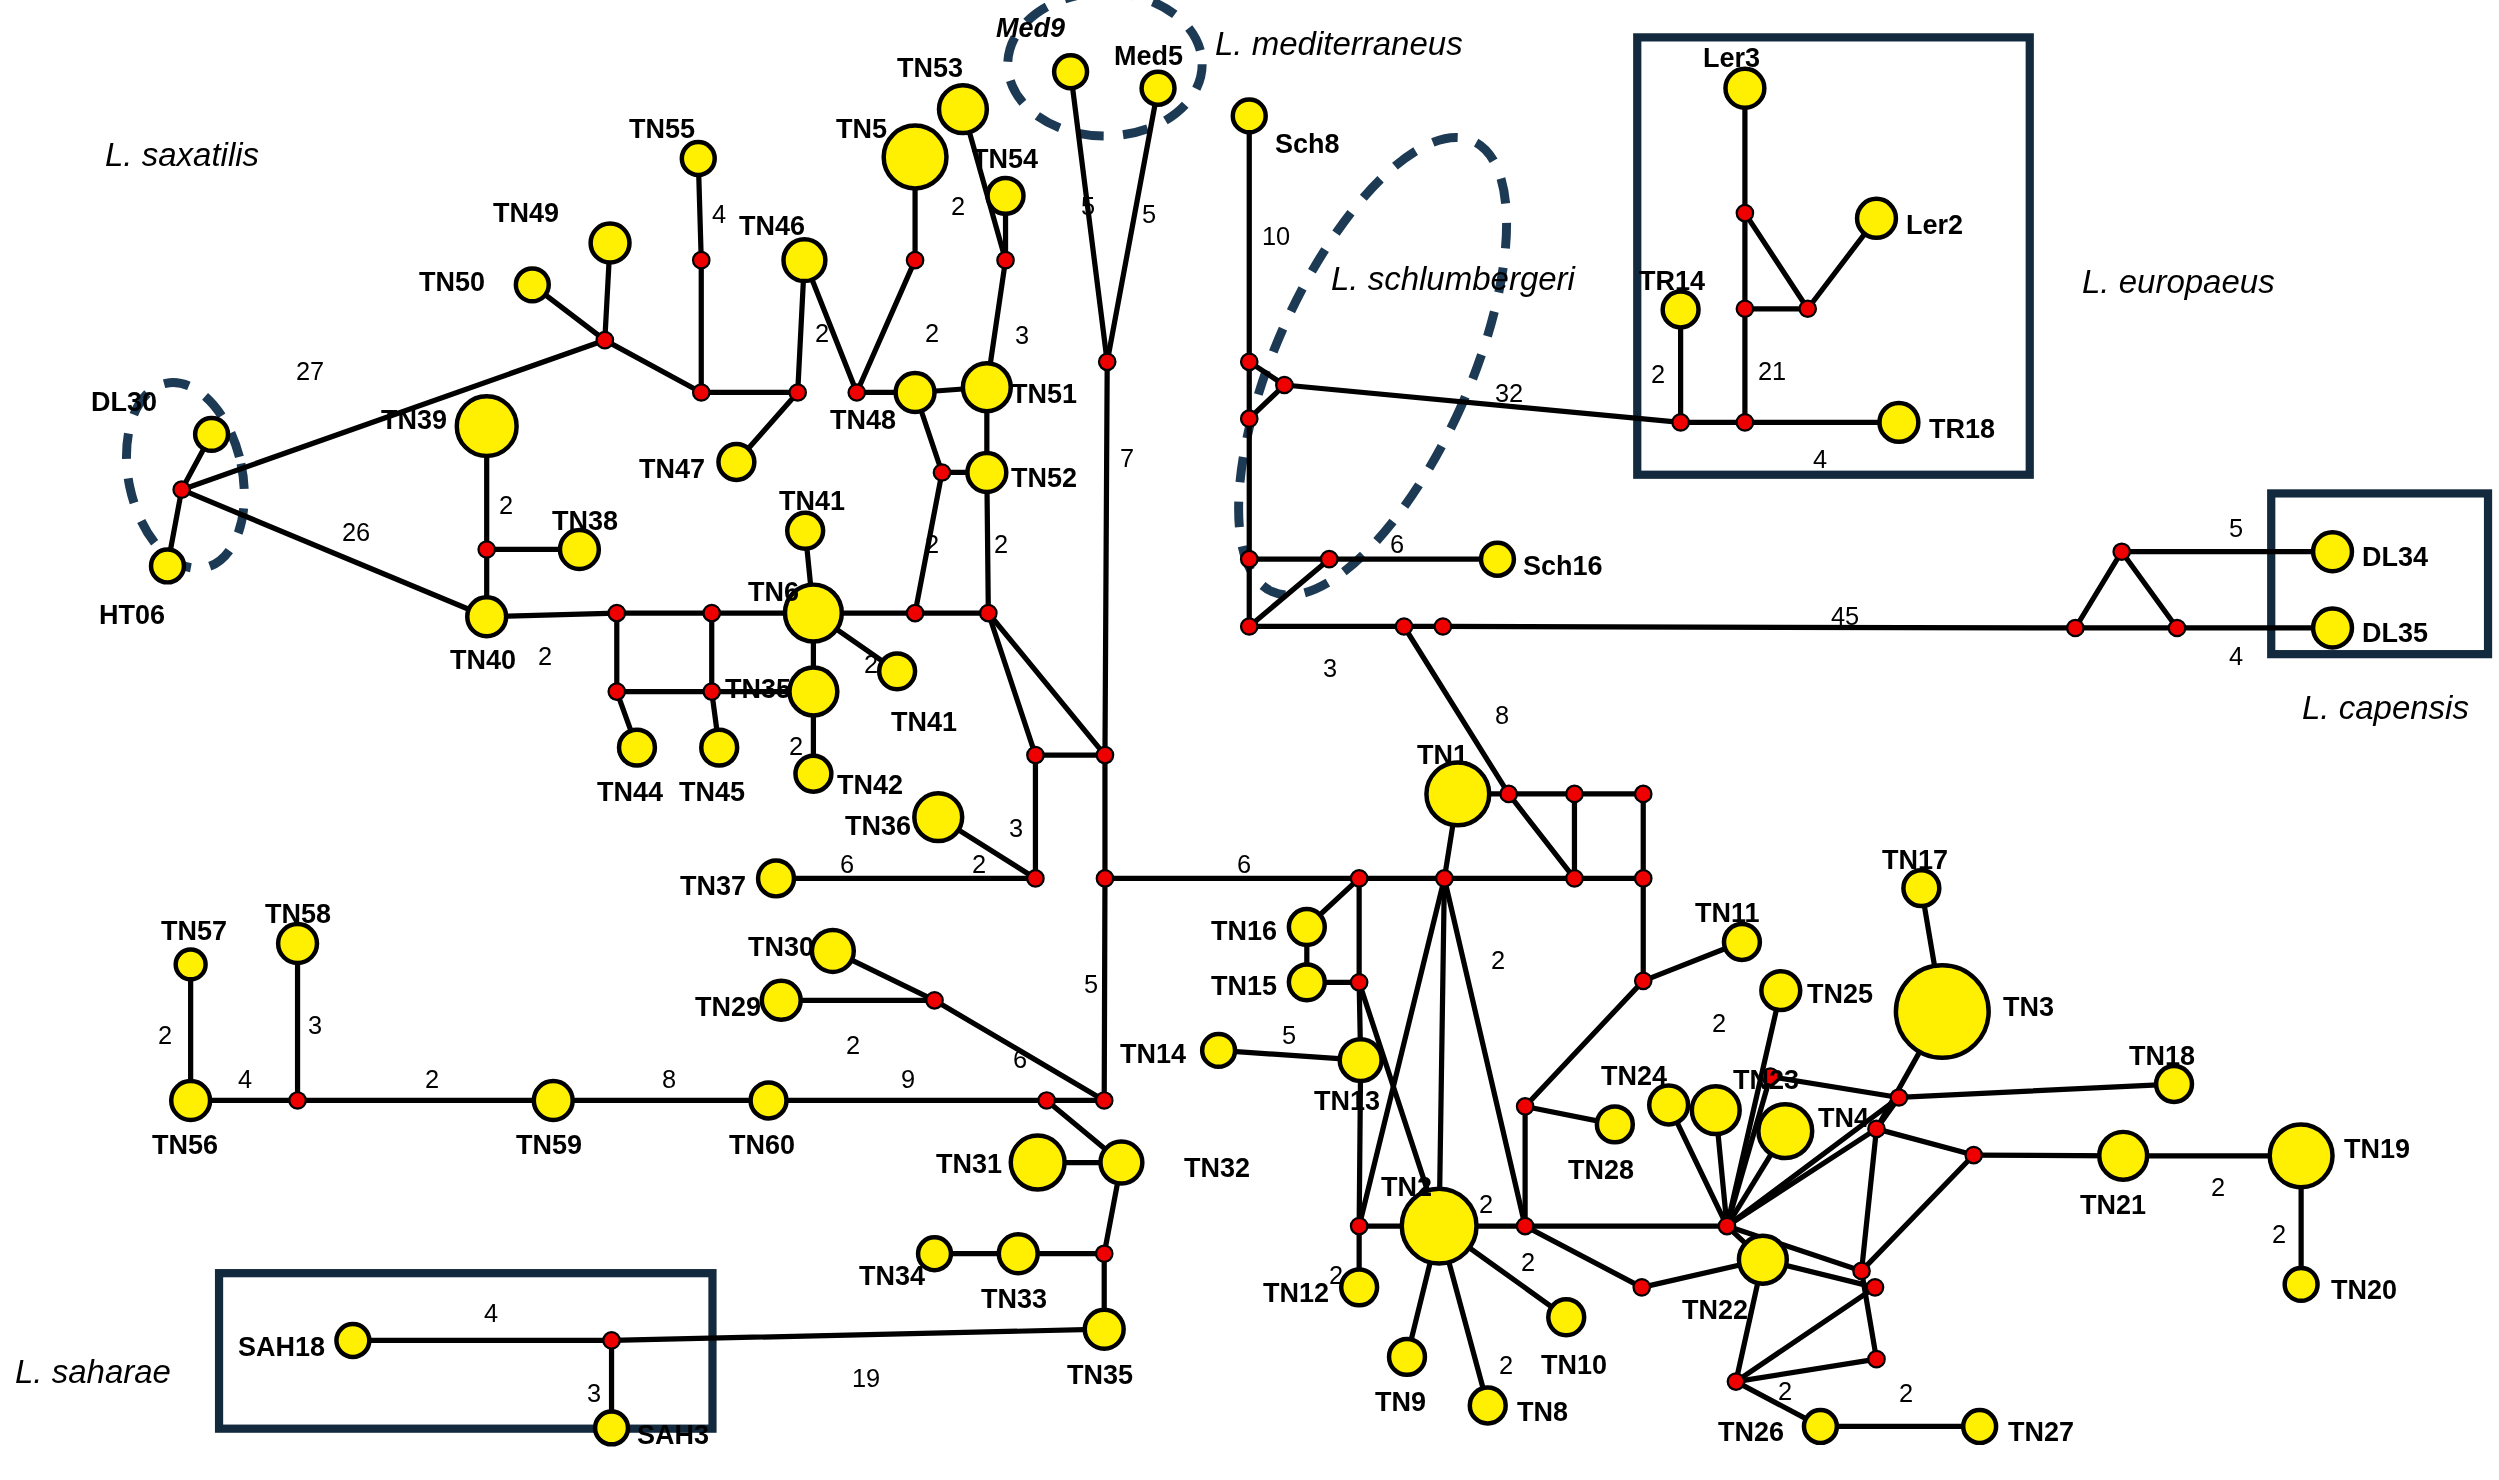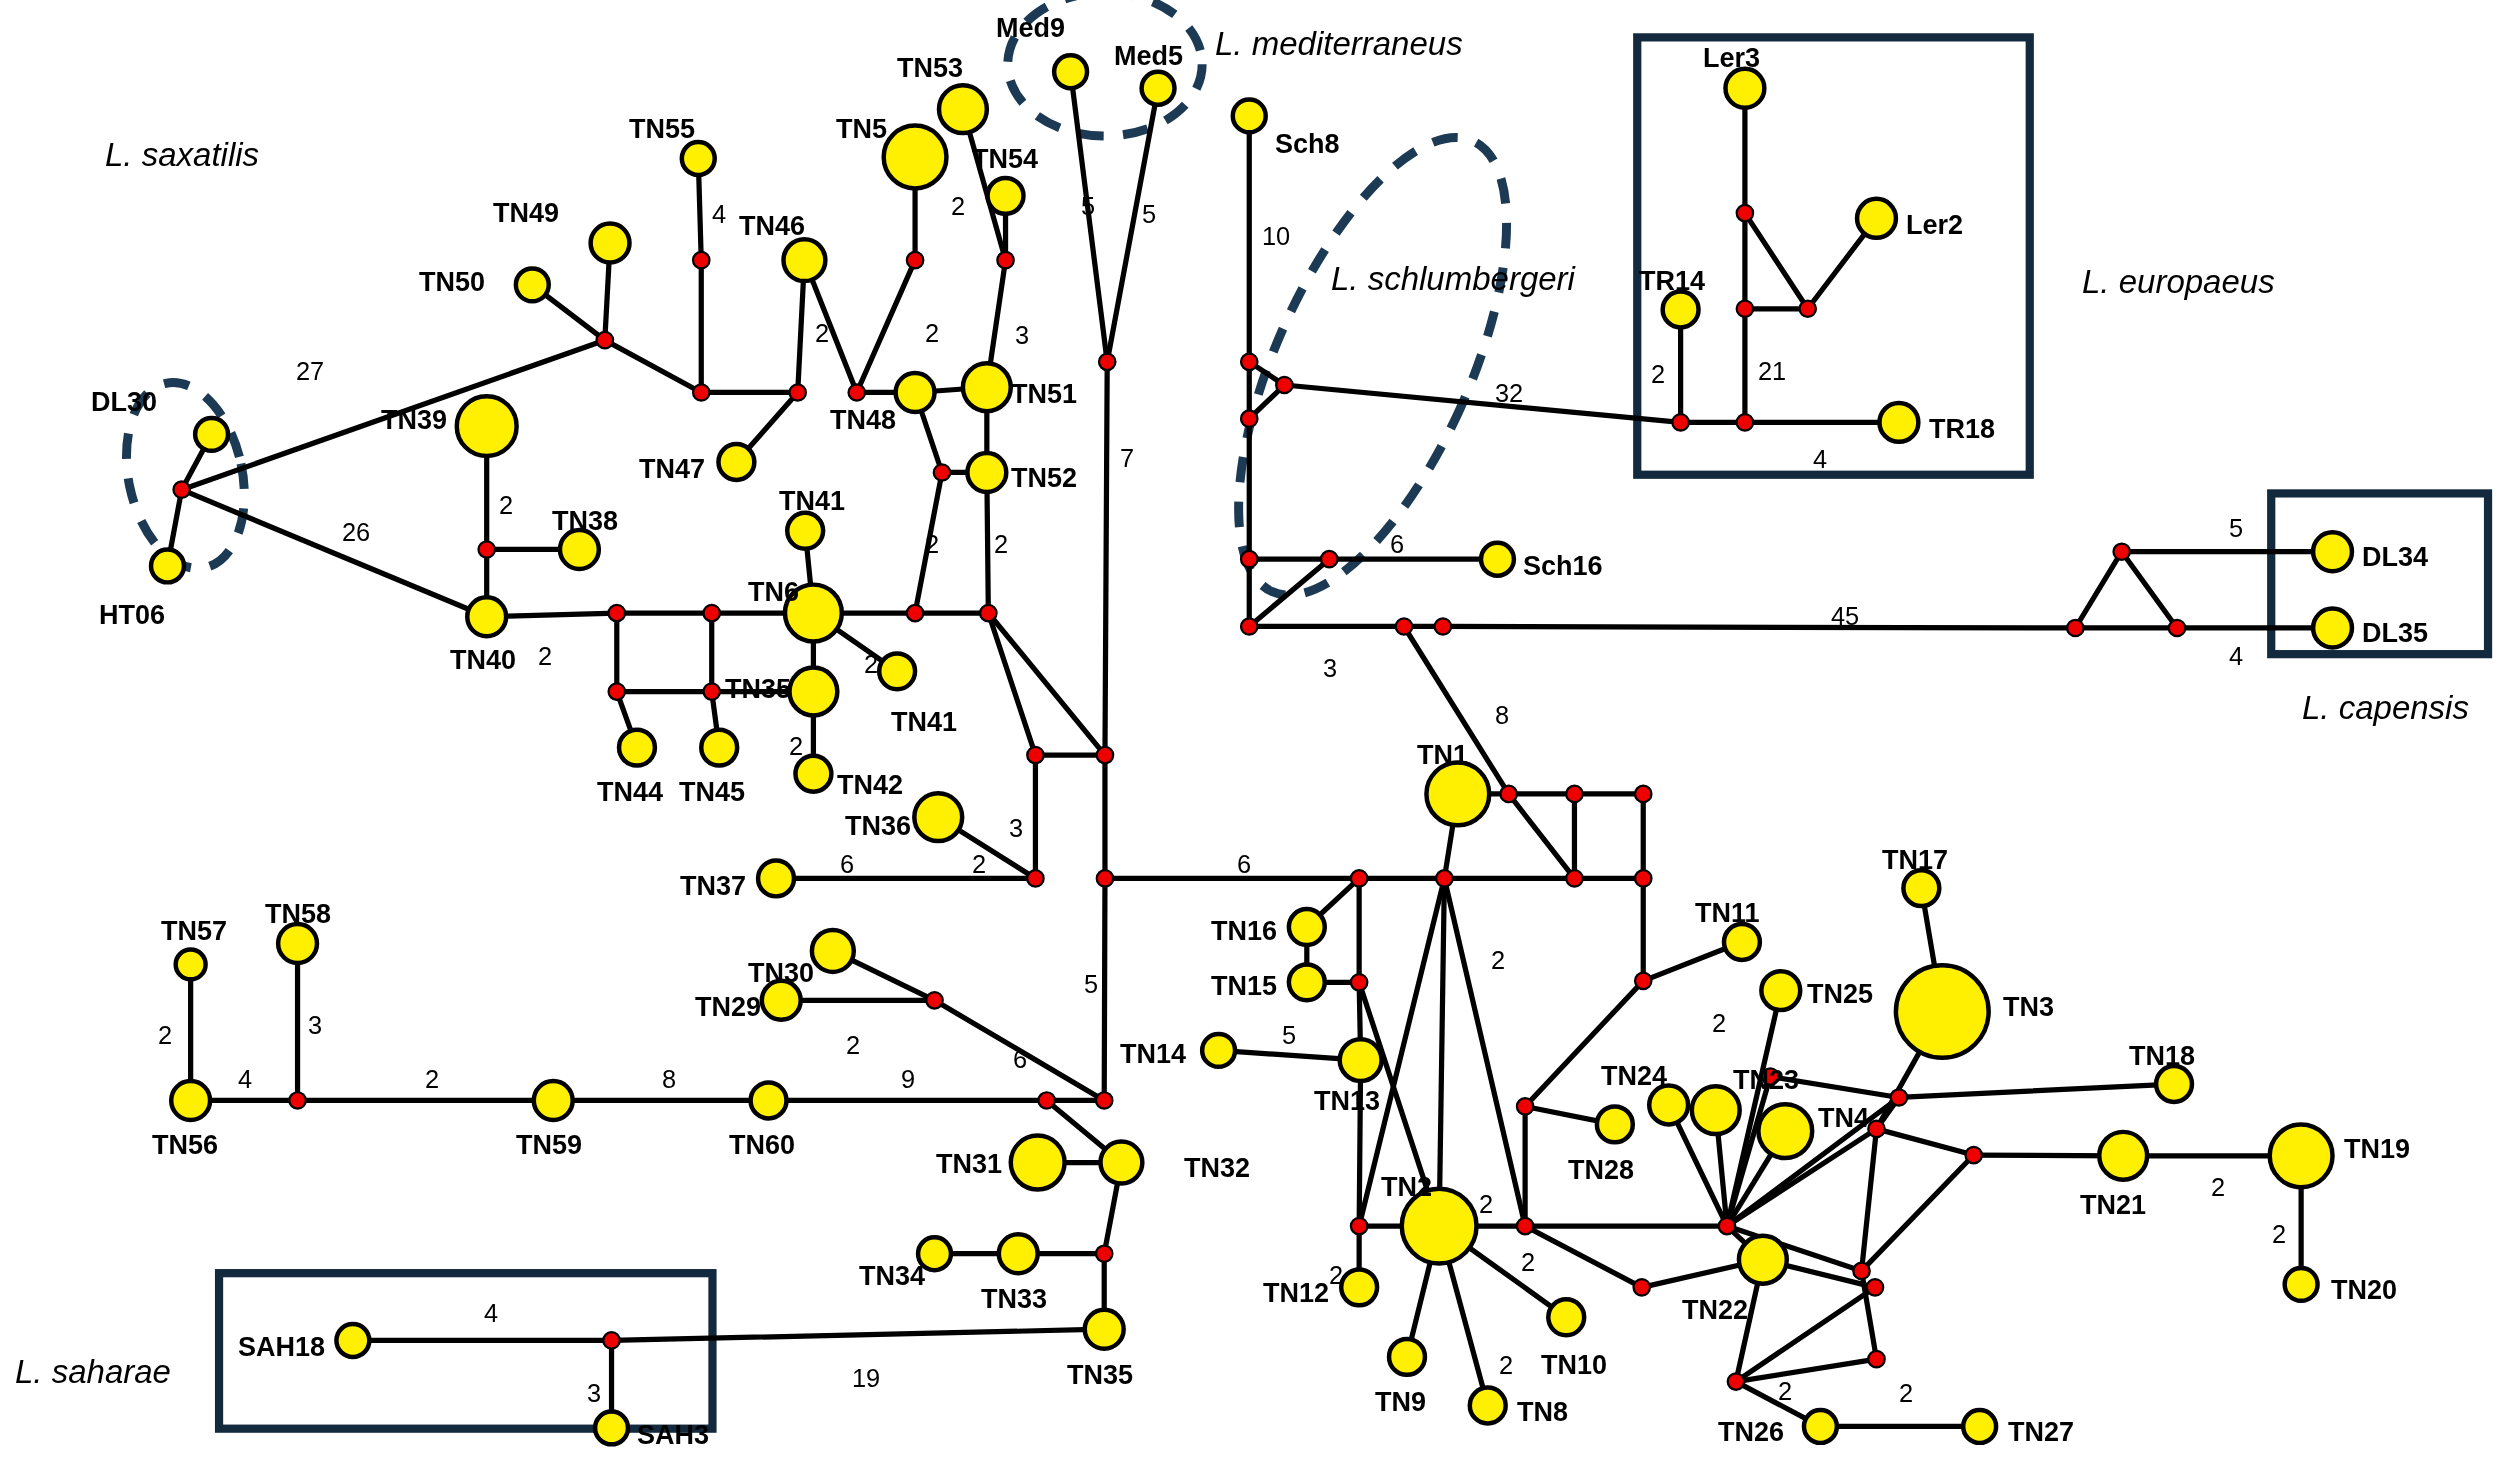--- a/index.html
+++ b/index.html
@@ -464,21 +464,21 @@
       <div class="hap-label" style="left: 91px; top: 389px;">DL30</div>
       <div class="hap-label" style="left: 99px; top: 602px;">HT06</div>
       <div class="hap-label" style="left: 381px; top: 407px;">TN39</div>
       <div class="hap-label" style="left: 419px; top: 269px;">TN50</div>
       <div class="hap-label" style="left: 493px; top: 200px;">TN49</div>
       <div class="hap-label" style="left: 629px; top: 116px;">TN55</div>
       <div class="hap-label" style="left: 739px; top: 213px;">TN46</div>
       <div class="hap-label" style="left: 836px; top: 116px;">TN5</div>
       <div class="hap-label" style="left: 897px; top: 55px;">TN53</div>
       <div class="hap-label" style="left: 972px; top: 146px;">TN54</div>
-      <div class="hap-label" style="left: 996px; top: 15px;">Med9</div>
+      <div class="hap-label" style="left: 996px; top: 15px; font-style: italic;">Med9</div>
       <div class="hap-label" style="left: 1114px; top: 43px;">Med5</div>
       <div class="hap-label" style="left: 1275px; top: 131px;">Sch8</div>
       <div class="hap-label" style="left: 639px; top: 456px;">TN47</div>
       <div class="hap-label" style="left: 830px; top: 407px;">TN48</div>
       <div class="hap-label" style="left: 1011px; top: 381px;">TN51</div>
       <div class="hap-label" style="left: 1011px; top: 465px;">TN52</div>
       <div class="hap-label" style="left: 552px; top: 508px;">TN38</div>
       <div class="hap-label" style="left: 450px; top: 647px;">TN40</div>
       <div class="hap-label" style="left: 779px; top: 488px;">TN41</div>
       <div class="hap-label" style="left: 748px; top: 579px;">TN6</div>
@@ -487,21 +487,21 @@
       <div class="hap-label" style="left: 597px; top: 779px; text-align: center;">TN44</div>
       <div class="hap-label" style="left: 679px; top: 779px;">TN45</div>
       <div class="hap-label" style="left: 837px; top: 772px;">TN42</div>
       <div class="hap-label" style="left: 845px; top: 813px;">TN36</div>
       <div class="hap-label" style="left: 680px; top: 873px;">TN37</div>
       <div class="hap-label" style="left: 161px; top: 918px;">TN57</div>
       <div class="hap-label" style="left: 152px; top: 1132px;">TN56</div>
       <div class="hap-label" style="left: 265px; top: 901px;">TN58</div>
       <div class="hap-label" style="left: 516px; top: 1132px;">TN59</div>
       <div class="hap-label" style="left: 729px; top: 1132px;">TN60</div>
-      <div class="hap-label" style="left: 748px; top: 934px; margin-top: 26px;">TN30</div>
+      <div class="hap-label" style="left: 748px; top: 934px;">TN30</div>
       <div class="hap-label" style="left: 695px; top: 994px;">TN29</div>
       <div class="hap-label" style="left: 936px; top: 1151px;">TN31</div>
       <div class="hap-label" style="left: 1150px; top: 1155px; margin-left: 34px;">TN32</div>
       <div class="hap-label" style="left: 859px; top: 1247px; margin-top: 16px;">TN34</div>
       <div class="hap-label" style="left: 981px; top: 1286px;">TN33</div>
       <div class="hap-label" style="left: 1067px; top: 1362px;">TN35</div>
       <div class="hap-label" style="left: 238px; top: 1334px;">SAH18</div>
       <div class="hap-label" style="left: 637px; top: 1422px;">SAH3</div>
       <div class="hap-label" style="left: 1523px; top: 553px;">Sch16</div>
       <div class="hap-label" style="left: 1703px; top: 45px;">Ler3</div>

